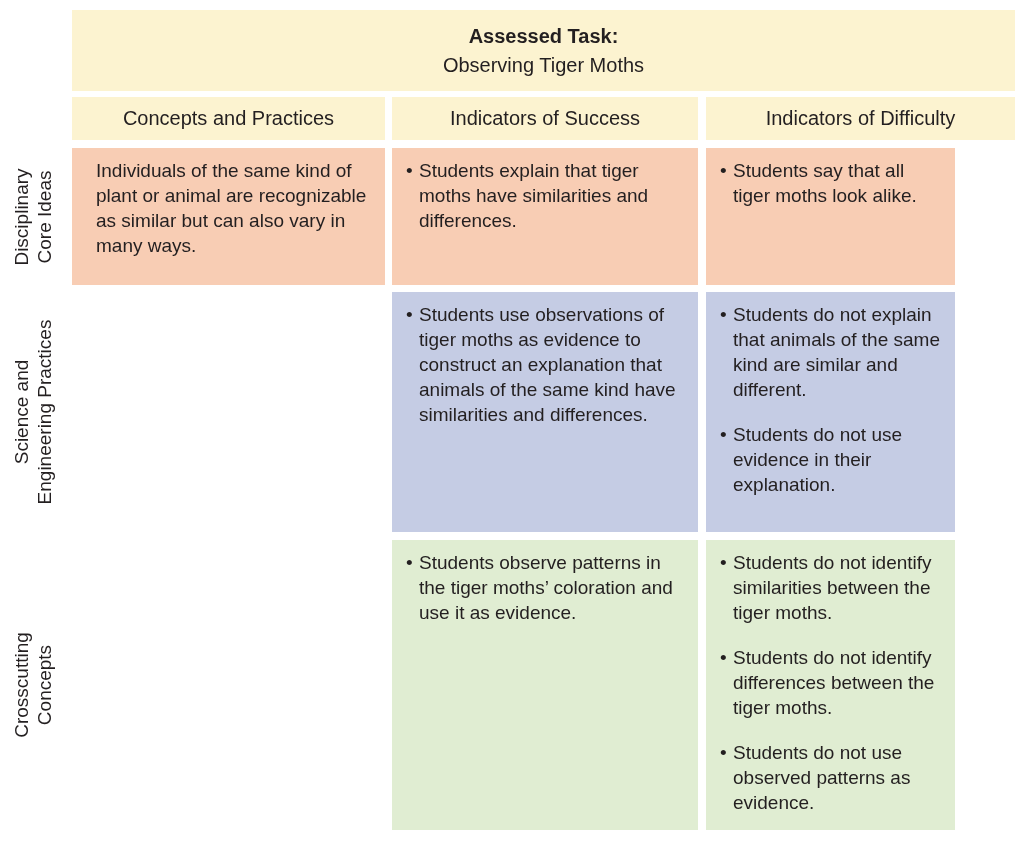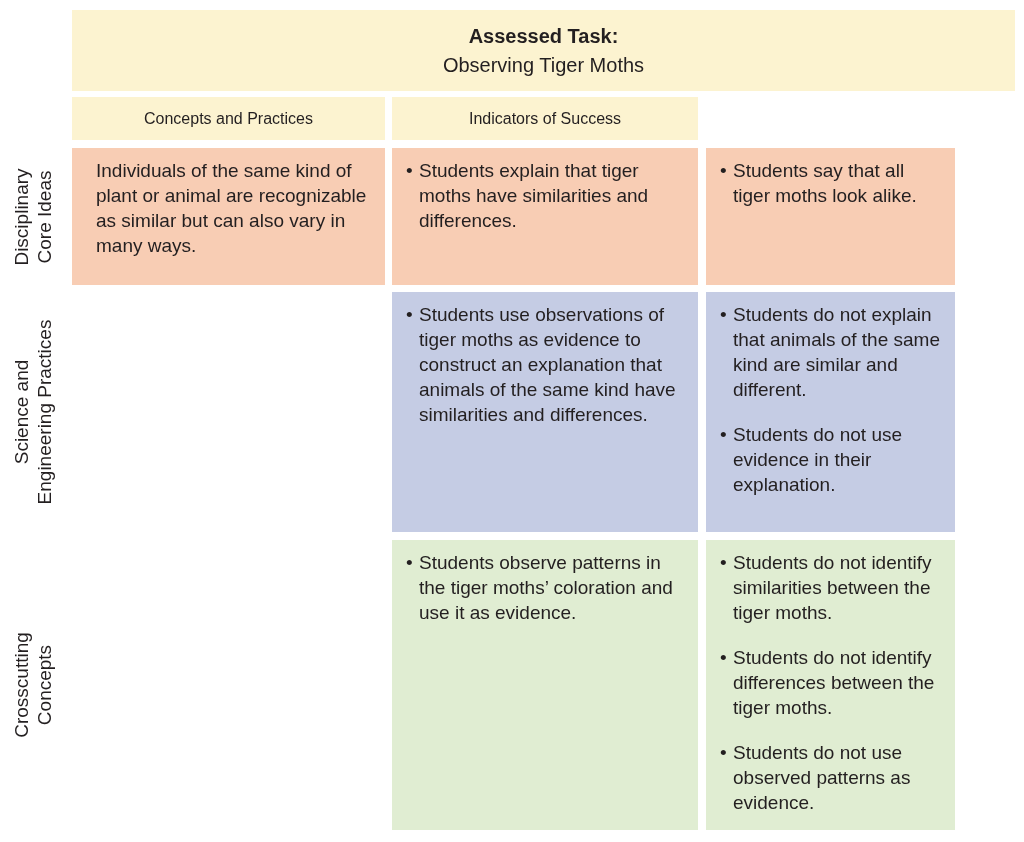--- a/index.html
+++ b/index.html
@@ -23,21 +23,21 @@
     text-align: center;
     font-size: 20px; line-height: 29px;
   }
   .assessed .t-bold { font-weight: 700; }
 
   
   .colhdr {
     top: 97px; height: 43px;
     background: var(--cream);
     display: flex; align-items: center; justify-content: center;
-    font-size: 16px;
+    font-size: 20px;
   }
   .colhdr.c1 { left: 72px;  width: 313px; }
   .colhdr.c2 { left: 392px; width: 306px; text-align: center; }
   .colhdr.c3 { left: 706px; width: 309px; }
 
   
   .body-cell {
     font-size: 19px; line-height: 25px;
     padding: 10px 12px 10px 14px;
   }
@@ -77,20 +77,23 @@
     <div class="t-bold">Assessed Task:</div>
     <div>Observing Tiger Moths</div>
   </div>
 
   <div class="cell colhdr c1">
     <span>Concepts and Practices</span>
   </div>
   <div class="cell colhdr c2">
     <span>Indicators of Success</span>
   </div>
+  <div class="cell colhdr c3">
+    <span>Indicators of Difficulty</span>
+  </div>
 
   <div class="cell rowlabel lbl1">
     <div class="rot">
       <span>Disciplinary</span>
       <span>Core Ideas</span>
     </div>
   </div>
   <div class="cell body-cell col1 row1">
     <div>Individuals of the same kind of plant or animal are recognizable as similar but can also vary in many ways.</div>
   </div>

